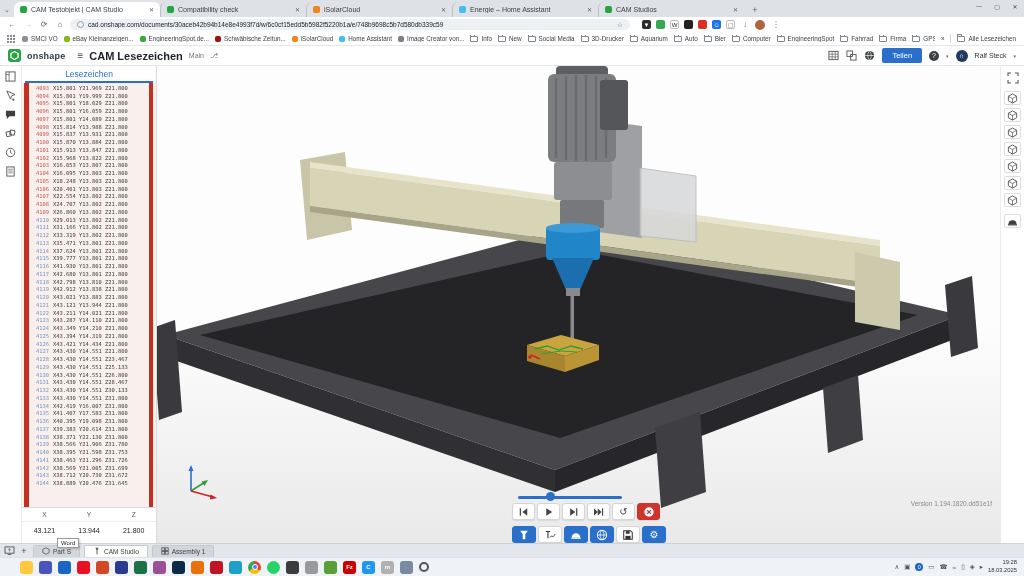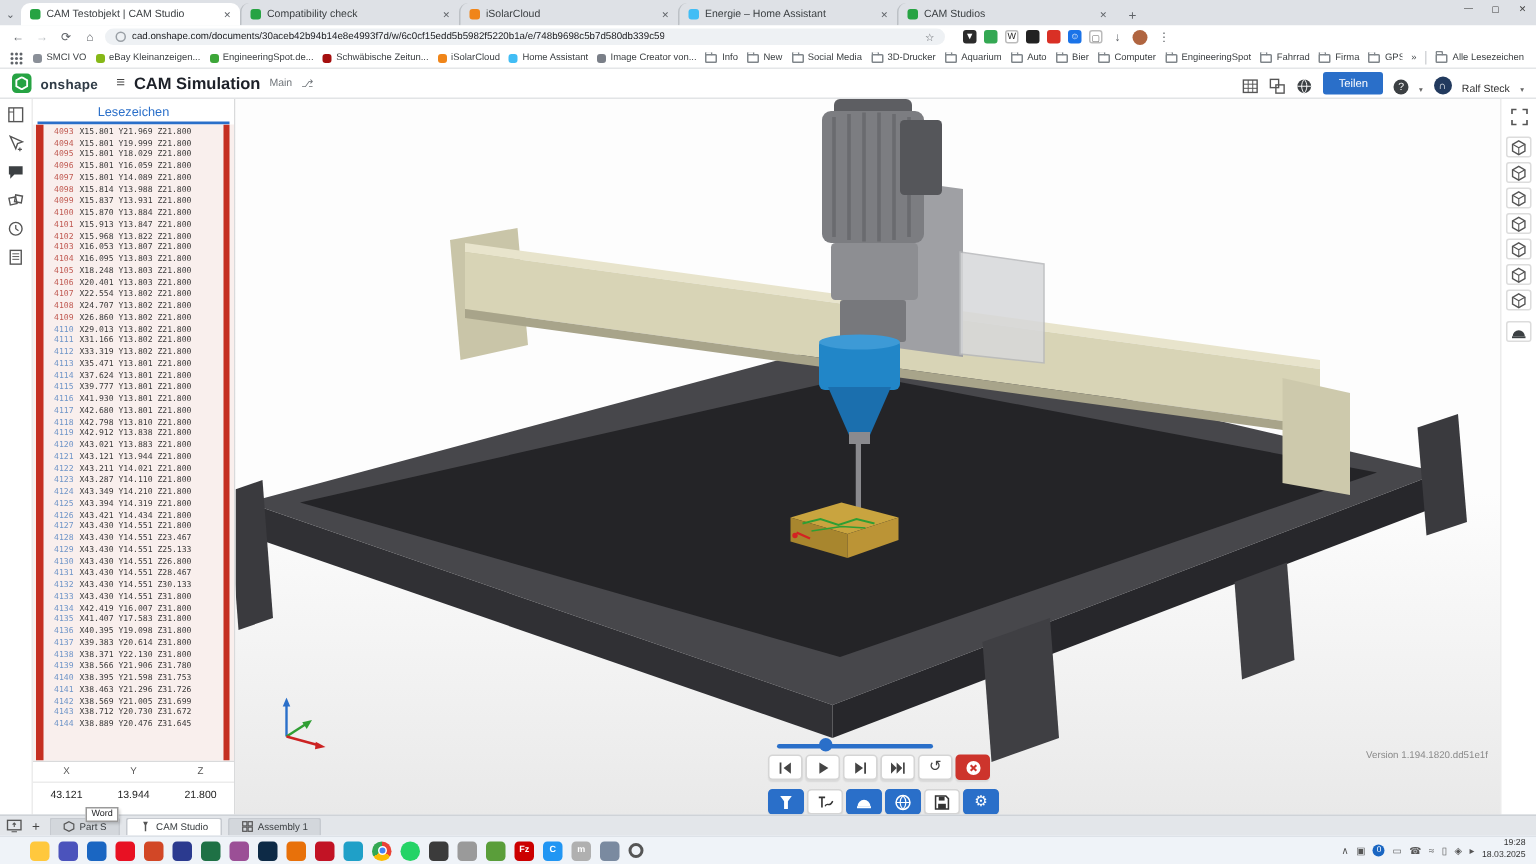--- a/index.html
+++ b/index.html
@@ -49,21 +49,21 @@
 
   
   #os-header{left:0;top:46px;width:1024px;height:20px;background:#fff;border-bottom:1px solid #e2e4e6;display:flex;align-items:center;padding:0 8px;gap:6px}
   .os-logo{width:13px;height:13px;border-radius:3px;background:#26a343;display:flex;align-items:center;justify-content:center}
   .os-logo svg{display:block}
   .os-brand{font-size:9px;font-weight:bold;color:#2f3b46;letter-spacing:.2px}
   .os-burger{font-size:10px;color:#444;margin-left:6px}
   .os-title{font-size:11px;font-weight:bold;color:#1d2129}
   .os-main{font-size:7px;color:#70757a}
   .os-branch{font-size:7px;color:#70757a}
-  #os-header-right{margin-left:auto;display:flex;align-items:flex-end;gap:7px}
+  #os-header-right{margin-left:auto;display:flex;align-items:center;gap:7px}
   .hdr-ic{width:11px;height:11px;color:#444}
   .share-btn{background:var(--accent);color:#fff;font-size:7.5px;padding:3px 10px;border-radius:2px}
   .help-circle{width:10px;height:10px;border-radius:50%;background:#3c4043;color:#fff;font-size:7px;display:flex;align-items:center;justify-content:center}
   .caret{font-size:5px;color:#666}
   .avatar-os{width:12px;height:12px;border-radius:50%;background:#223a5e;color:#fff;font-size:7px;display:flex;align-items:center;justify-content:center}
   .user-name{font-size:7px;color:#333}
 
   
   #left-strip{left:0;top:66px;width:22px;bottom:33px;background:#fff;border-right:1px solid #ececec;
       display:flex;flex-direction:column;align-items:center;padding-top:5px;gap:8px}
@@ -291,21 +291,21 @@
 </div>
 
 <div id="os-header" class="abs">
   <span class="os-logo">
     <svg width="9" height="9" viewBox="0 0 10 10">
         <path d="M5 0.5l4 2.3v4.4L5 9.5 1 7.2V2.8z" fill="none" stroke="#fff" stroke-width="1.4"></path>
       </svg>
   </span>
   <span class="os-brand">onshape</span>
   <span class="os-burger">≡</span>
-  <span class="os-title">CAM Simulation</span>
+  <span class="os-title">CAM Lesezeichen</span>
   <span class="os-main">Main</span>
   <span class="os-branch">⎇</span>
   <div id="os-header-right">
     <svg class="hdr-ic" viewBox="0 0 12 12">
         <rect x="1" y="1.5" width="10" height="9" fill="none" stroke="#555"></rect>
         <path d="M1 4.5h10M1 7.5h10M4.5 1.5v9M7.8 1.5v9" stroke="#555" fill="none" stroke-width=".7"></path>
       </svg>
     <svg class="hdr-ic" viewBox="0 0 12 12">
         <rect x="1" y="1" width="6" height="6" fill="none" stroke="#555"></rect>
         <rect x="5" y="5" width="6" height="6" fill="none" stroke="#555"></rect>

